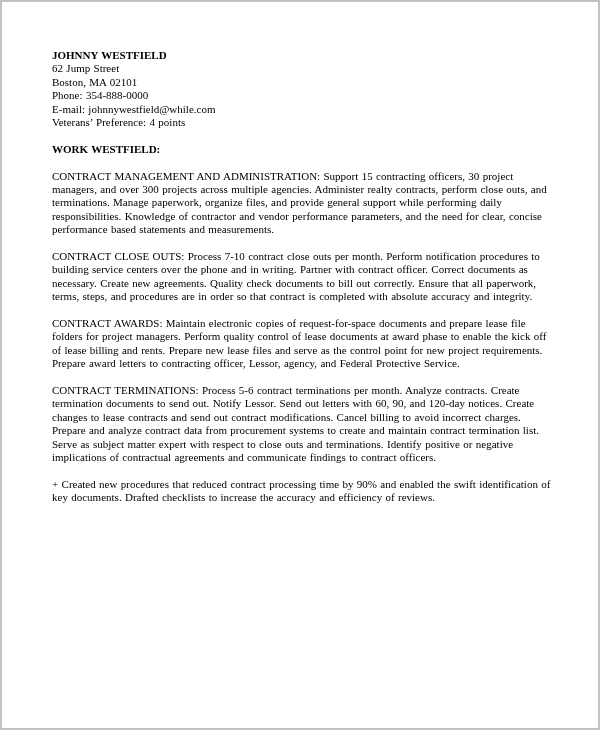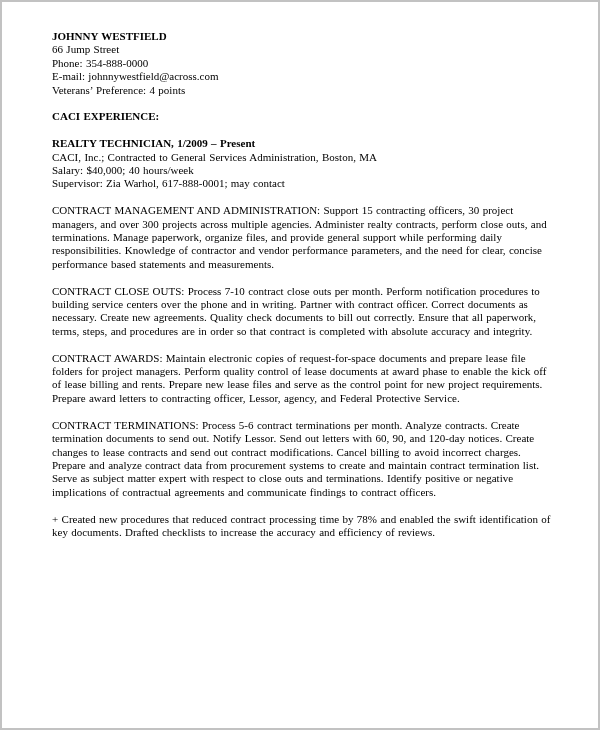--- a/index.html
+++ b/index.html
@@ -10,55 +10,50 @@
   }
   .page {
     width: 600px;
     height: 730px;
     background: #ffffff;
     border: 2px solid #c2c2c2;
     font-family: "Liberation Serif", serif;
     font-size: 11px;
     line-height: 13.4px;
     color: #000000;
-    padding: 28px 44px 0 50px;
+    padding: 47px 44px 0 50px;
     overflow: hidden;
     word-spacing: 0.6px;
   }
   .block { margin-bottom: 13.4px; }
   .bold { font-weight: bold; }
   p { margin: 0; }
 </style>
 </head>
 <body>
 
 <div class="page">
 
   <div class="block">
     <p class="bold">JOHNNY WESTFIELD</p>
-    <p>66 Jump Street</p>
+    <p>62 Jump Street</p>
+    <p>Boston, MA 02101</p>
     <p>Phone: 354-888-0000</p>
-    <p>E-mail: johnnywestfield@across.com</p>
+    <p>E-mail: johnnywestfield@while.com</p>
     <p>Veterans’ Preference: 4 points</p>
   </div>
 
-  <p class="bold block">CACI EXPERIENCE:</p>
+  <p class="bold block">WORK WESTFIELD:</p>
 
-  <div class="block">
-    <p class="bold">REALTY TECHNICIAN, 1/2009 – Present</p>
-    <p>CACI, Inc.; Contracted to General Services Administration, Boston, MA</p>
-    <p>Salary: $40,000; 40 hours/week</p>
-    <p>Supervisor: Zia Warhol, 617-888-0001; may contact</p>
-  </div>
 
   <p class="block">CONTRACT MANAGEMENT AND ADMINISTRATION: Support 15 contracting officers, 30 project managers, and over 300 projects across multiple agencies. Administer realty contracts, perform close outs, and terminations. Manage paperwork, organize files, and provide general support while performing daily responsibilities. Knowledge of contractor and vendor performance parameters, and the need for clear, concise performance based statements and measurements.</p>
 
   <p class="block">CONTRACT CLOSE OUTS: Process 7-10 contract close outs per month. Perform notification procedures to building service centers over the phone and in writing. Partner with contract officer. Correct documents as necessary. Create new agreements. Quality check documents to bill out correctly. Ensure that all paperwork, terms, steps, and procedures are in order so that contract is completed with absolute accuracy and integrity.</p>
 
   <p class="block">CONTRACT AWARDS: Maintain electronic copies of request-for-space documents and prepare lease file folders for project managers. Perform quality control of lease documents at award phase to enable the kick off of lease billing and rents. Prepare new lease files and serve as the control point for new project requirements. Prepare award letters to contracting officer, Lessor, agency, and Federal Protective Service.</p>
 
   <p class="block">CONTRACT TERMINATIONS: Process 5-6 contract terminations per month. Analyze contracts. Create termination documents to send out. Notify Lessor. Send out letters with 60, 90, and 120-day notices. Create changes to lease contracts and send out contract modifications. Cancel billing to avoid incorrect charges. Prepare and analyze contract data from procurement systems to create and maintain contract termination list. Serve as subject matter expert with respect to close outs and terminations. Identify positive or negative implications of contractual agreements and communicate findings to contract officers.</p>
 
 
-  <p class="block">+ Created new procedures that reduced contract processing time by 78% and enabled the swift identification of key documents. Drafted checklists to increase the accuracy and efficiency of reviews.</p>
+  <p class="block">+ Created new procedures that reduced contract processing time by 90% and enabled the swift identification of key documents. Drafted checklists to increase the accuracy and efficiency of reviews.</p>
 
 
 </div>
 
 </body></html>

